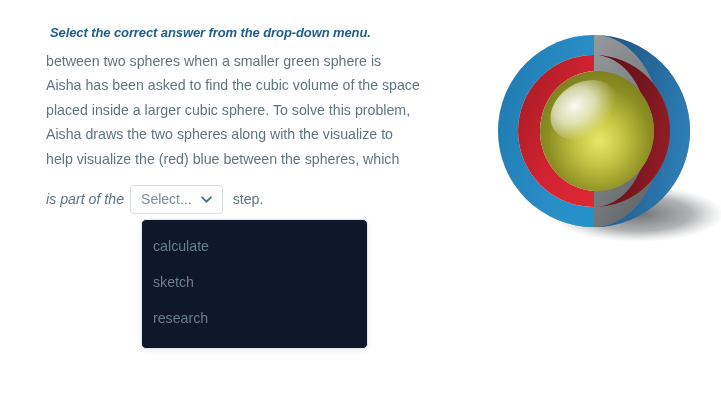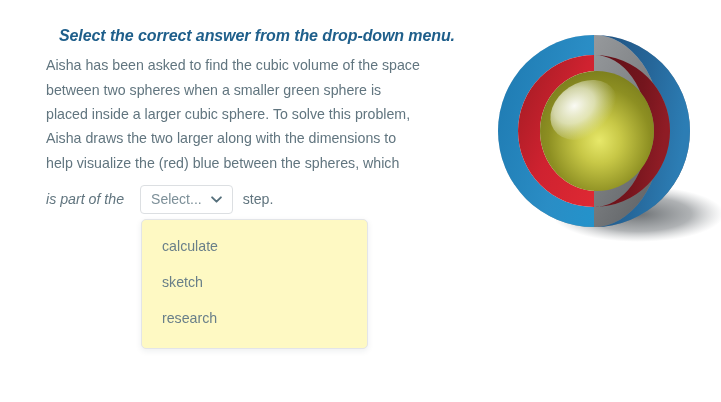--- a/index.html
+++ b/index.html
@@ -19,26 +19,26 @@
 
   
   .question-pane {
     position: absolute;
     left: 46px;
     top: 24px;
     width: 420px;
   }
 
   .prompt-heading {
-    font-size: 16px;
+    font-size: 13px;
     font-weight: bold;
     font-style: italic;
     color: #1f5f8b;
     letter-spacing: -0.1px;
-    margin: 0 0 6px 13px;
+    margin: 0 0 6px 4px;
     line-height: 1.45;
   }
 
   .question-body {
     font-size: 14.2px;
     color: #61757f;
     line-height: 1.72;
     margin: 0;
   }
 
@@ -52,21 +52,21 @@
     display: flex;
     align-items: center;
     font-size: 14.2px;
     color: #61757f;
     line-height: 1.72;
   }
   .select-row .lead { white-space: nowrap; font-style: italic; }
   .select-row .trail { white-space: nowrap; margin-left: 10px; }
 
   .select-control {
-    margin-left: 16px;
+    margin-left: 6px;
     display: inline-flex;
     align-items: center;
     justify-content: space-between;
     gap: 8px;
     box-sizing: border-box;
     min-width: 88px;
     height: 29px;
     padding: 0 9px 0 10px;
     background: #ffffff;
     border: 1px solid #dcdfe2;
@@ -86,25 +86,25 @@
     flex: 0 0 auto;
   }
   .chevron svg { display: block; }
 
   
   .select-menu {
     position: absolute;
     left: 141px;
     top: 219px;
     width: 227px;
-    background: #fef9c3;
+    background: #0f172a;
     border: 1px solid #e3e5e8;
     border-radius: 5px;
     box-shadow: 0 2px 6px rgba(30, 45, 60, 0.08);
-    padding: 9px 0 12px 9px;
+    padding: 9px 0 12px 0;
     box-sizing: border-box;
   }
   .select-option {
     font-size: 14.2px;
     color: #697f89;
     padding: 9px 10px 9px 11px;
     line-height: 1.25;
     cursor: pointer;
     white-space: nowrap;
   }
@@ -120,24 +120,24 @@
   .figure-pane svg { display: block; }
 </style>
 </head>
 <body>
 
 <div class="question-pane">
 
   <p class="prompt-heading">Select the correct answer from the drop-down menu.</p>
 
   <p class="question-body">
+    <span class="line">between two spheres when a smaller green sphere is</span>
     <span class="line">Aisha has been asked to find the cubic volume of the space</span>
-    <span class="line">between two spheres when a smaller green sphere is</span>
     <span class="line">placed inside a larger cubic sphere. To solve this problem,</span>
-    <span class="line">Aisha draws the two larger along with the dimensions to</span>
+    <span class="line">Aisha draws the two spheres along with the visualize to</span>
     <span class="line">help visualize the (red) blue between the spheres, which</span>
   </p>
 </div>
 
 <div class="select-row">
   <span class="lead">is part of the</span>
 
   <div class="select-control">
     <span class="placeholder">Select...</span>
     <span class="chevron">

